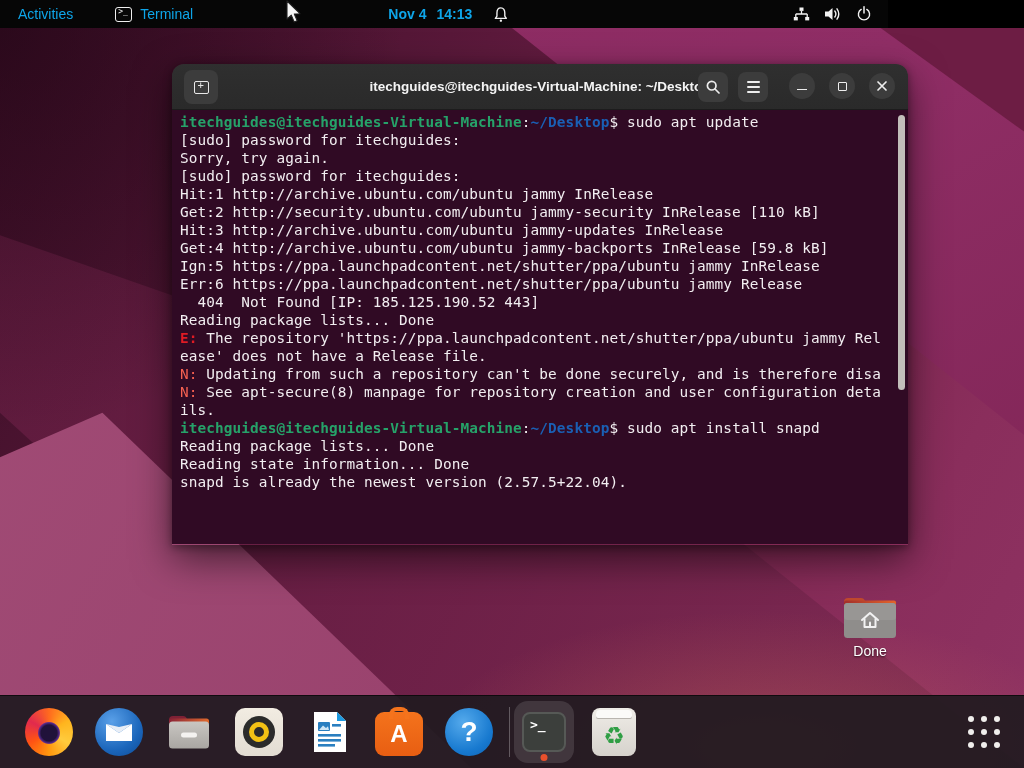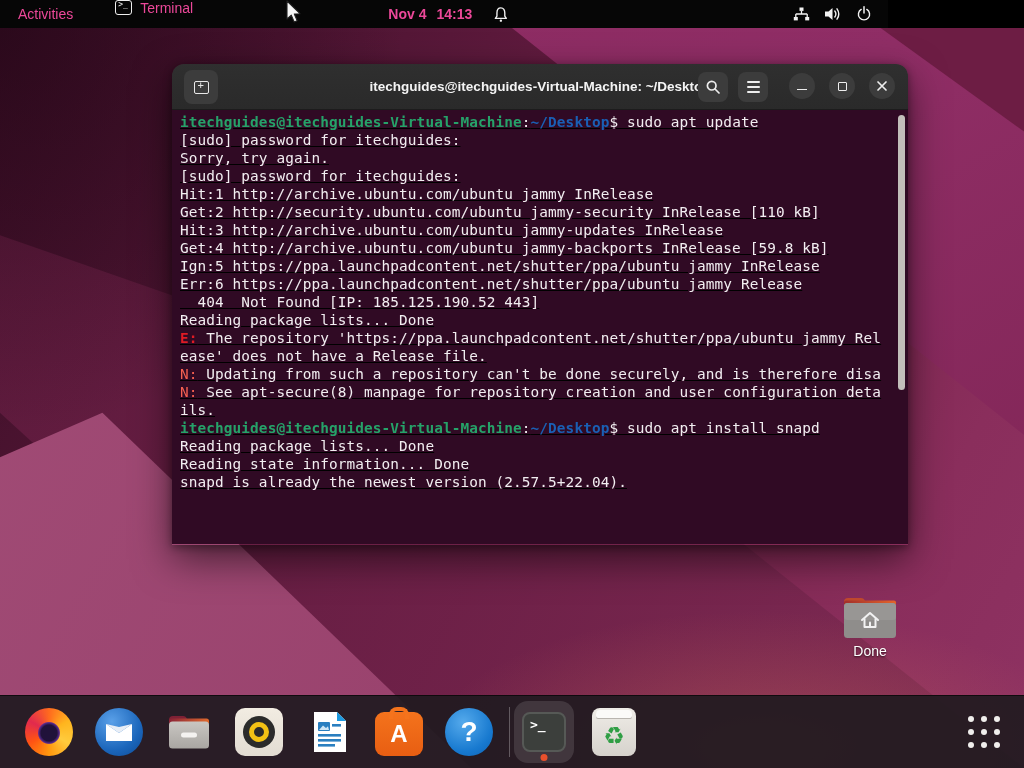--- a/index.html
+++ b/index.html
@@ -1,23 +1,23 @@
 <!DOCTYPE html>
 <html style="--term-bg: #300a24; --term-d: #f2eef1; --term-g: #26a269; --term-p: #1a5fb4; --term-e: #e01b24; --term-n: #f66151;"><head>
 <meta charset="utf-8">
 <style>
   * { margin:0; padding:0; box-sizing:border-box; }
   html,body { width:1024px; height:768px; background:#000; font-family:"Liberation Sans", sans-serif; }
   .screen { position:relative; width:1024px; height:768px; overflow:hidden; }
 
   
-  .topbar { position:absolute; top:0; left:0; width:888px; height:28px; background:#060606; color:#ec4899; z-index:50; }
+  .topbar { position:absolute; top:0; left:0; width:888px; height:28px; background:#060606; color:#0ea5e9; z-index:50; }
   .tb-left { position:absolute; left:0; top:0; height:28px; display:flex; align-items:center; }
   .tb-activities { padding:0 18px; height:28px; display:flex; align-items:center; font-size:14px; }
-  .tb-app { display:flex; gap:8px; height:28px; padding:0 10px; margin-left:14px; font-size:14px; }
+  .tb-app { display:flex; align-items:center; gap:8px; height:28px; padding:0 10px; margin-left:14px; font-size:14px; }
   .tb-app-icon { width:17px; height:15px; border:1.6px solid #efefef; border-radius:3px; position:relative; }
   .tb-app-icon::before { content:">_"; position:absolute; left:2px; top:-1px; font-size:8px; font-family:"DejaVu Sans Mono",monospace; color:#efefef; }
   .tb-center { position:absolute; left:50%; top:0; transform:translateX(-46%); height:28px; display:flex; align-items:center; gap:20px; }
   .tb-clock { display:flex; gap:10px; font-size:14px; font-weight:bold; }
   .tb-right { position:absolute; right:10px; top:0; height:28px; display:flex; align-items:center; gap:14px; padding:0 6px; }
   .tb-right svg, .tb-center svg { display:block; }
 
   
   .desktop { position:absolute; top:28px; left:0; width:1024px; height:740px;
     background:linear-gradient(118deg,#3d0e27 0%,#4c1431 20%,#5e1a3d 38%,#712149 55%,#802852 70%,#8a2e5c 84%,#8e3262 100%); }
@@ -40,21 +40,21 @@
   .newtab-glyph { width:15px; height:13px; border:1.5px solid #e8e8e8; border-radius:2px; position:relative; }
   .newtab-glyph::before { content:"+"; position:absolute; left:3px; top:-3px; font-size:11px; color:#e8e8e8; }
   .search-btn { position:absolute; right:180px; top:8px; width:30px; height:30px; border-radius:8px; }
   .menu-btn { position:absolute; right:140px; top:8px; width:30px; height:30px; border-radius:8px; flex-direction:column; gap:3px; }
   .menu-btn i { display:block; width:13px; height:1.8px; background:#ededed; border-radius:1px; }
   .circle-btn { position:absolute; top:9px; width:26px; height:26px; border-radius:50%; }
   .min-btn { right:93px; } .max-btn { right:53px; } .close-btn { right:13px; }
   .min-glyph { width:10px; height:1.8px; background:#ededed; margin-top:7px; }
   .max-glyph { width:9px; height:9px; border:1.6px solid #ededed; border-radius:1px; }
 
-  .term-body { position:relative; height:434px; background:var(--term-bg,#300a24); padding:3px 20px 0 8px; overflow:hidden;text-decoration:underline; }
+  .term-body { position:relative; height:434px; background:var(--term-bg,#300a24); padding:3px 20px 0 8px; overflow:hidden; }
   .tline { font-family:"DejaVu Sans Mono","Liberation Mono",monospace; font-size:14.4px; line-height:18px; height:18px;
     white-space:pre; color:var(--term-d,#f2eef1); letter-spacing:.1px; }
   .c-d { color:var(--term-d,#f2eef1); }
   .c-g { color:var(--term-g,#26a269); font-weight:bold; }
   .c-p { color:var(--term-p,#1a5fb4); font-weight:bold; }
   .c-e { color:var(--term-e,#e01b24); font-weight:bold; }
   .c-n { color:var(--term-n,#f66151); }
   .scroll-thumb { position:absolute; right:3px; top:5px; width:7px; height:275px; border-radius:4px; background:#c2beba; }
 
   

